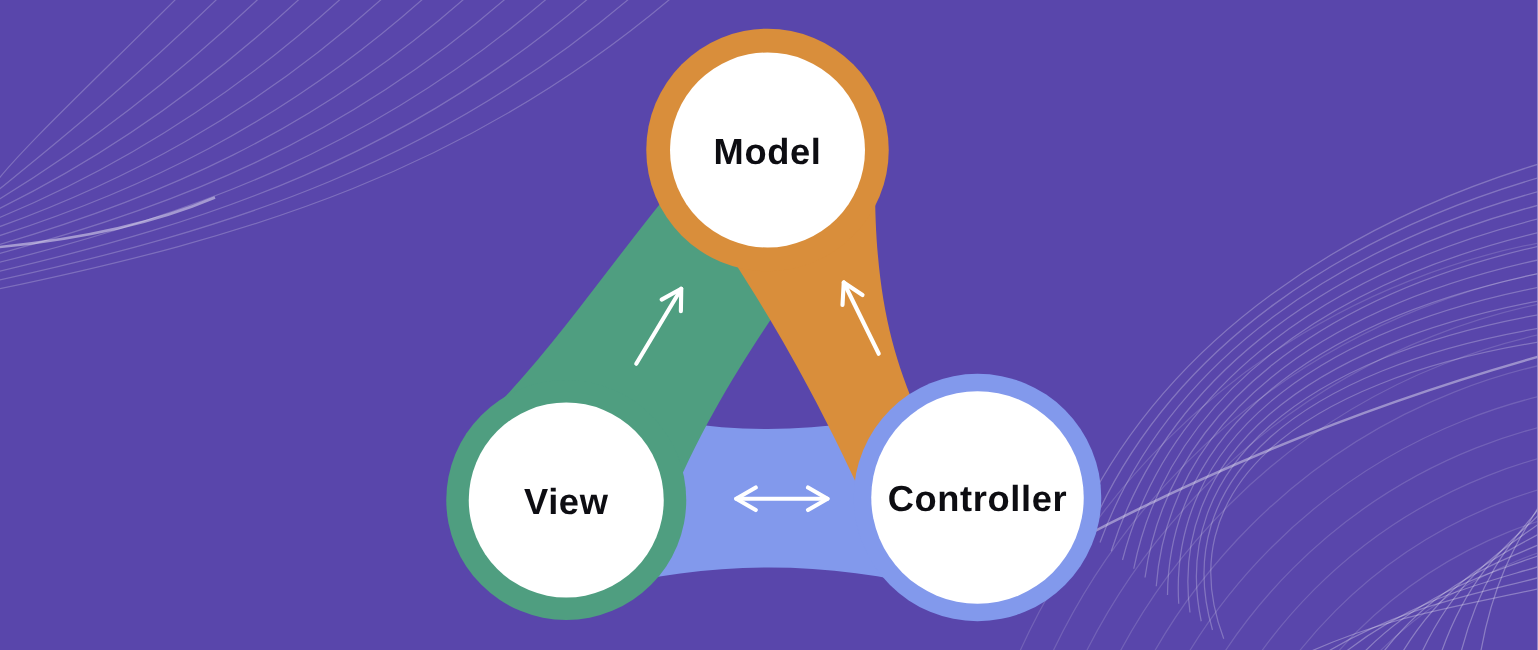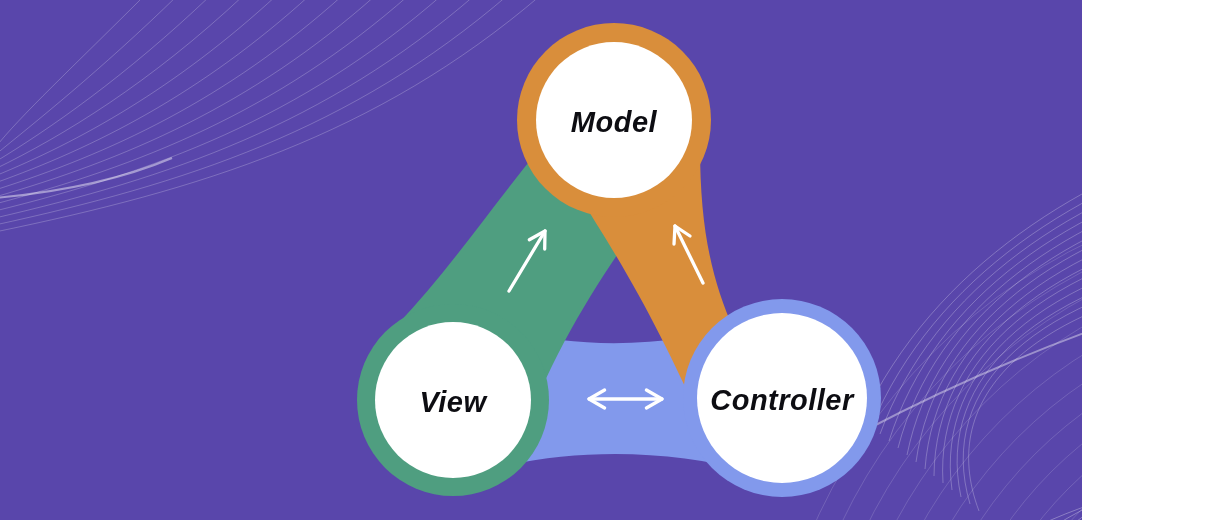--- a/index.html
+++ b/index.html
@@ -2,25 +2,24 @@
 <html style="--bg: #5946ab; --wave: #ffffff; --model-ring: #d98e3b; --view-ring: #4f9e80; --controller-ring: #8299ec; --node-fill: #ffffff; --label: #0d0d12; --arrow: #ffffff;"><head>
 <meta charset="utf-8">
 <style>
   html, body {
     margin: 0;
     padding: 0;
     font-family: "Liberation Sans", "DejaVu Sans", sans-serif;
   }
   .stage {
     position: relative;
-    width: 1082px;
+    width: 1230px;
     height: 520px;
     overflow: hidden;
     background: var(--bg, #5946ab);
-    font-style: italic;
   }
   svg { display: block; }
   .node-label {
     font-family: "Liberation Sans", "DejaVu Sans", sans-serif;
     font-weight: 700;
     letter-spacing: 0.5px;
     fill: var(--label, #0d0d12);
   }
   .arrow-stroke {
     stroke: var(--arrow, #ffffff);

